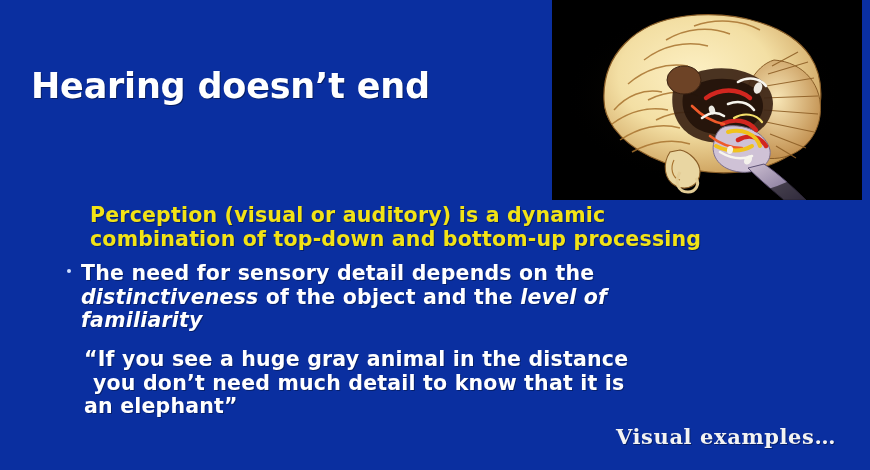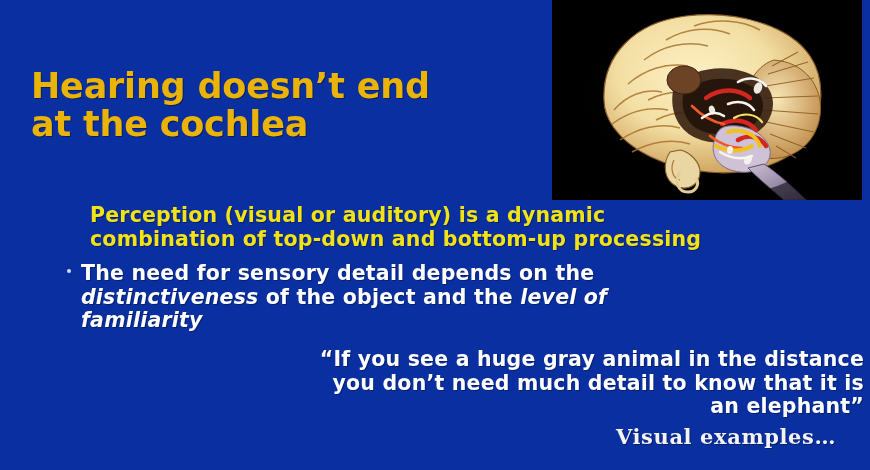--- a/index.html
+++ b/index.html
@@ -34,21 +34,21 @@
     width: 100%;
     height: 100%;
   }
 
   
   #slide-title {
     position: absolute;
     left: 31px;
     top: 44px;
     width: 500px;
-    color: #eab308;
+    color: #ffffff;
     font-family: "DejaVu Sans", sans-serif;
     font-weight: bold;
     font-size: 35px;
     line-height: 38px;
     letter-spacing: -0.2px;
     text-shadow: 1px 1px 0 rgba(0,0,0,0.38);
   }
   #slide-title .tline { display: block; white-space: nowrap; }
 
   
@@ -104,21 +104,20 @@
   #bullet-text .ln { display: block; white-space: nowrap; }
   .ital { font-style: italic; }
 
   
   #quote-block {
     position: absolute;
     left: 22px;
     top: 144px;
     color: #ffffff;
     width: 780px;
-    text-align: right;
   }
   #quote-block .ln { display: block; white-space: nowrap; }
   #quote-block .ln.indent { padding-left: 9px; }
 
   
   #footer-note {
     position: absolute;
     left: 616px;
     top: 424px;
     color: #f3f3f3;
@@ -252,21 +251,20 @@
 
       <rect x="0" y="0" width="310" height="200" fill="none"></rect>
       <path d="M0 0 H310 V200 H0 Z" fill="none"></path>
       <rect x="0" y="0" width="310" height="200" fill="#000" opacity="0"></rect>
       <ellipse cx="155" cy="100" rx="168" ry="118" fill="none" stroke="#000000" stroke-width="40" opacity="0.55"></ellipse>
     </svg>
   </div>
 
   <h1 id="slide-title">
     <span class="tline">Hearing doesn’t end</span>
-    <span class="tline">at the cochlea</span>
   </h1>
 
   <div id="body-block">
 
     <div id="lead-paragraph" class="body-text">
       <span class="ln">Perception (visual or auditory) is a dynamic</span>
       <span class="ln">combination of top-down and bottom-up processing</span>
     </div>
 
     <div id="bullet-item" class="body-text">

